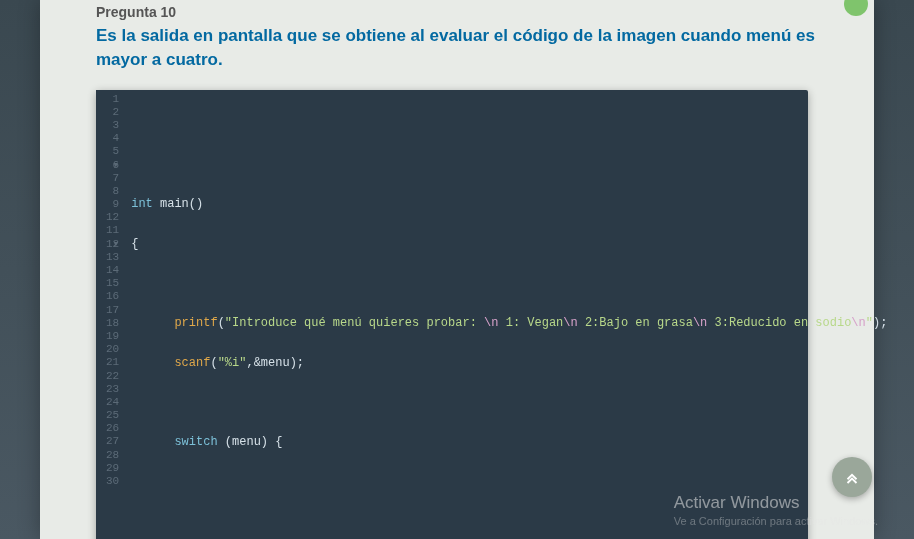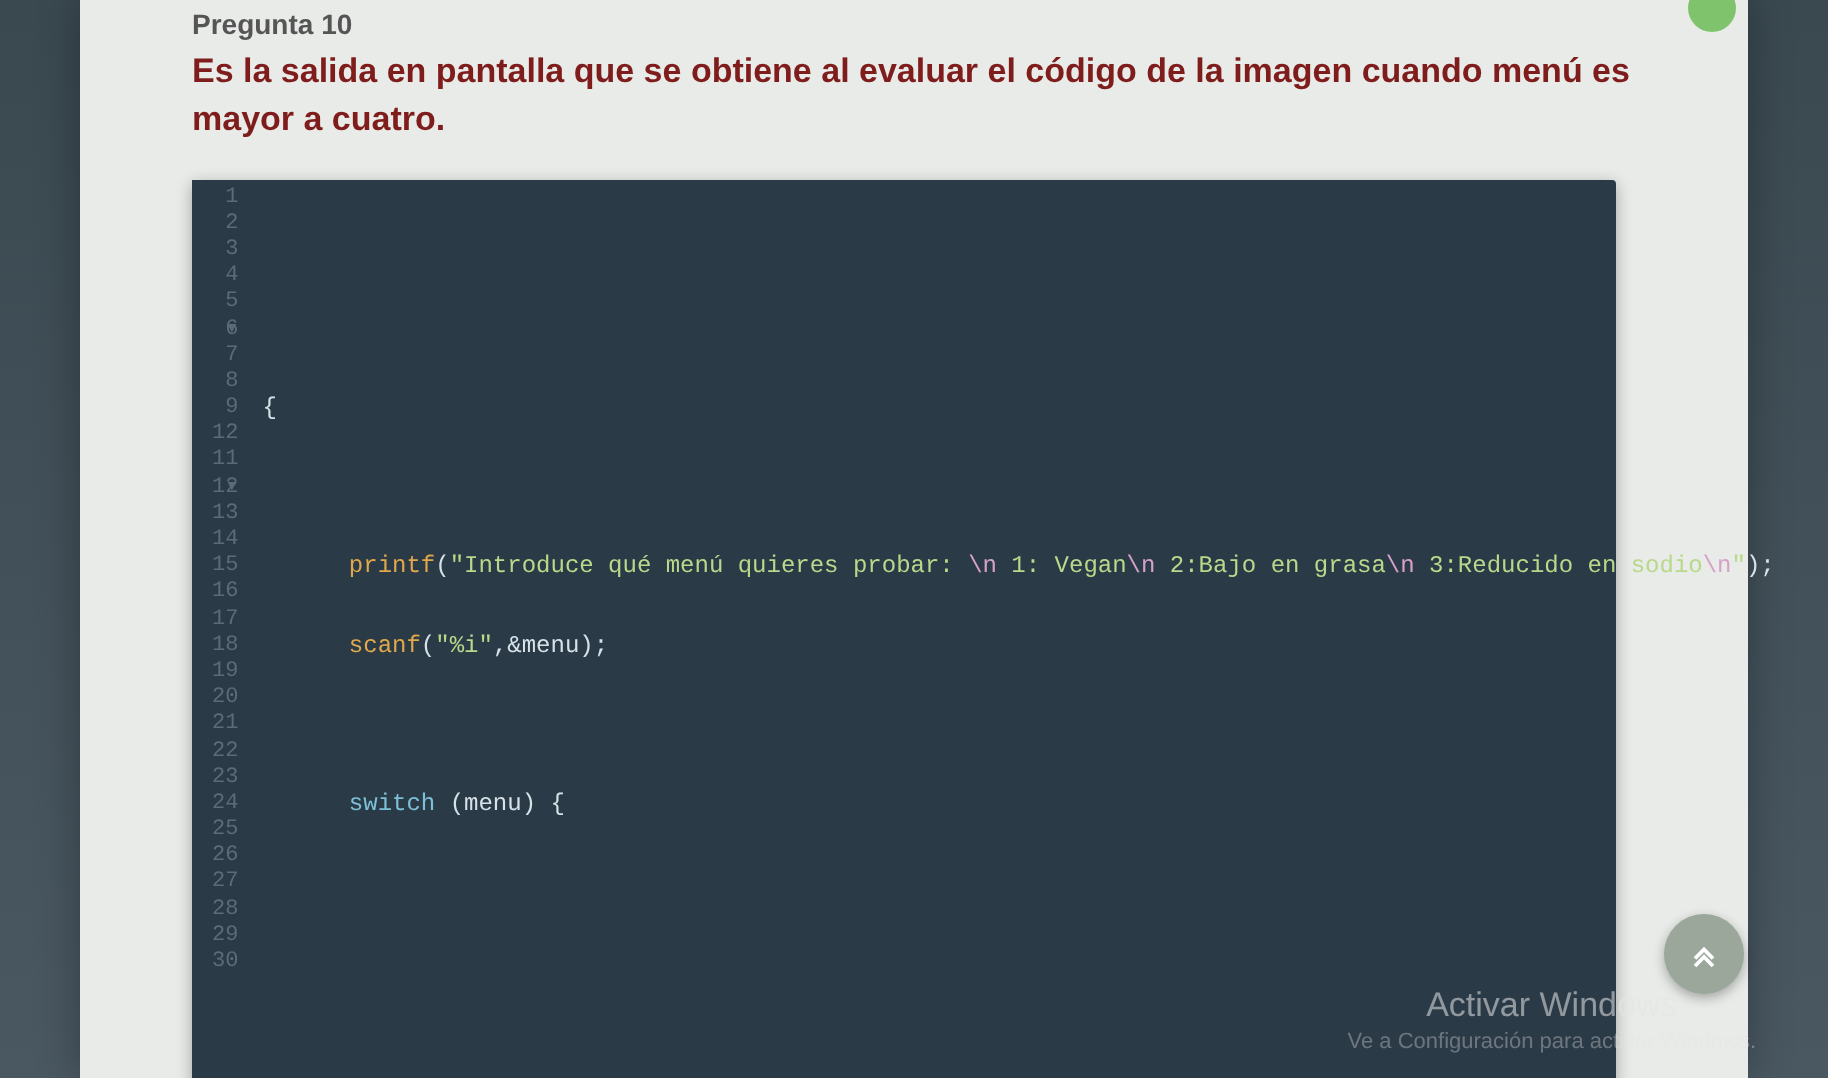--- a/index.html
+++ b/index.html
@@ -21,21 +21,21 @@
     position: relative;
     padding: 4px 56px 0 96px;
   }
   .question-label {
     color: #555;
     font-size: 14px;
     font-weight: 700;
     margin-bottom: 4px;
   }
   .question-text {
-    color: #7f1d1d;
+    color: #0369a1;
     font-size: 17px;
     font-weight: 700;
     line-height: 1.4;
     margin-bottom: 18px;
     max-width: 780px;
   }
   .code-block {
     background: #2b3a47;
     border-radius: 2px;
     font-family: "Consolas", "Courier New", monospace;
@@ -70,21 +70,21 @@
   .kw-esc     { color: #d6a1c9; }
 
   .watermark {
     position: absolute;
     right: 36px;
     bottom: 12px;
     color: rgba(230,230,230,0.55);
     font-size: 17px;
     font-family: "Segoe UI", Arial, sans-serif;
     pointer-events: none;
-    text-align: center;
+    text-align: left;
   }
   .watermark .sub {
     font-size: 11px;
     color: rgba(230,230,230,0.35);
     margin-top: 2px;
   }
 
   .fab {
     position: absolute;
     right: 42px;
@@ -151,20 +151,21 @@
       <div>25</div>
       <div>26</div>
       <div>27</div>
       <div>28</div>
       <div>29</div>
       <div>30</div>
     </div>
     <div class="code">
       <div></div>
       <div></div>
+      <div><span class="kw-type">int</span><span> main()</span></div>
       <div><span>{</span></div>
       <div></div>
       <div><span class="kw-func">      printf</span><span>(</span><span class="kw-str">"Introduce qué menú quieres probar: </span><span class="kw-esc">\n</span><span class="kw-str"> 1: Vegan</span><span class="kw-esc">\n</span><span class="kw-str"> 2:Bajo en grasa</span><span class="kw-esc">\n</span><span class="kw-str"> 3:Reducido en sodio</span><span class="kw-esc">\n</span><span class="kw-str">"</span><span>);</span></div>
       <div><span class="kw-func">      scanf</span><span>(</span><span class="kw-str">"%i"</span><span>,&amp;menu);</span></div>
       <div></div>
       <div><span class="kw-ctrl">      switch</span><span> (menu) {</span></div>
       
       
       
       

